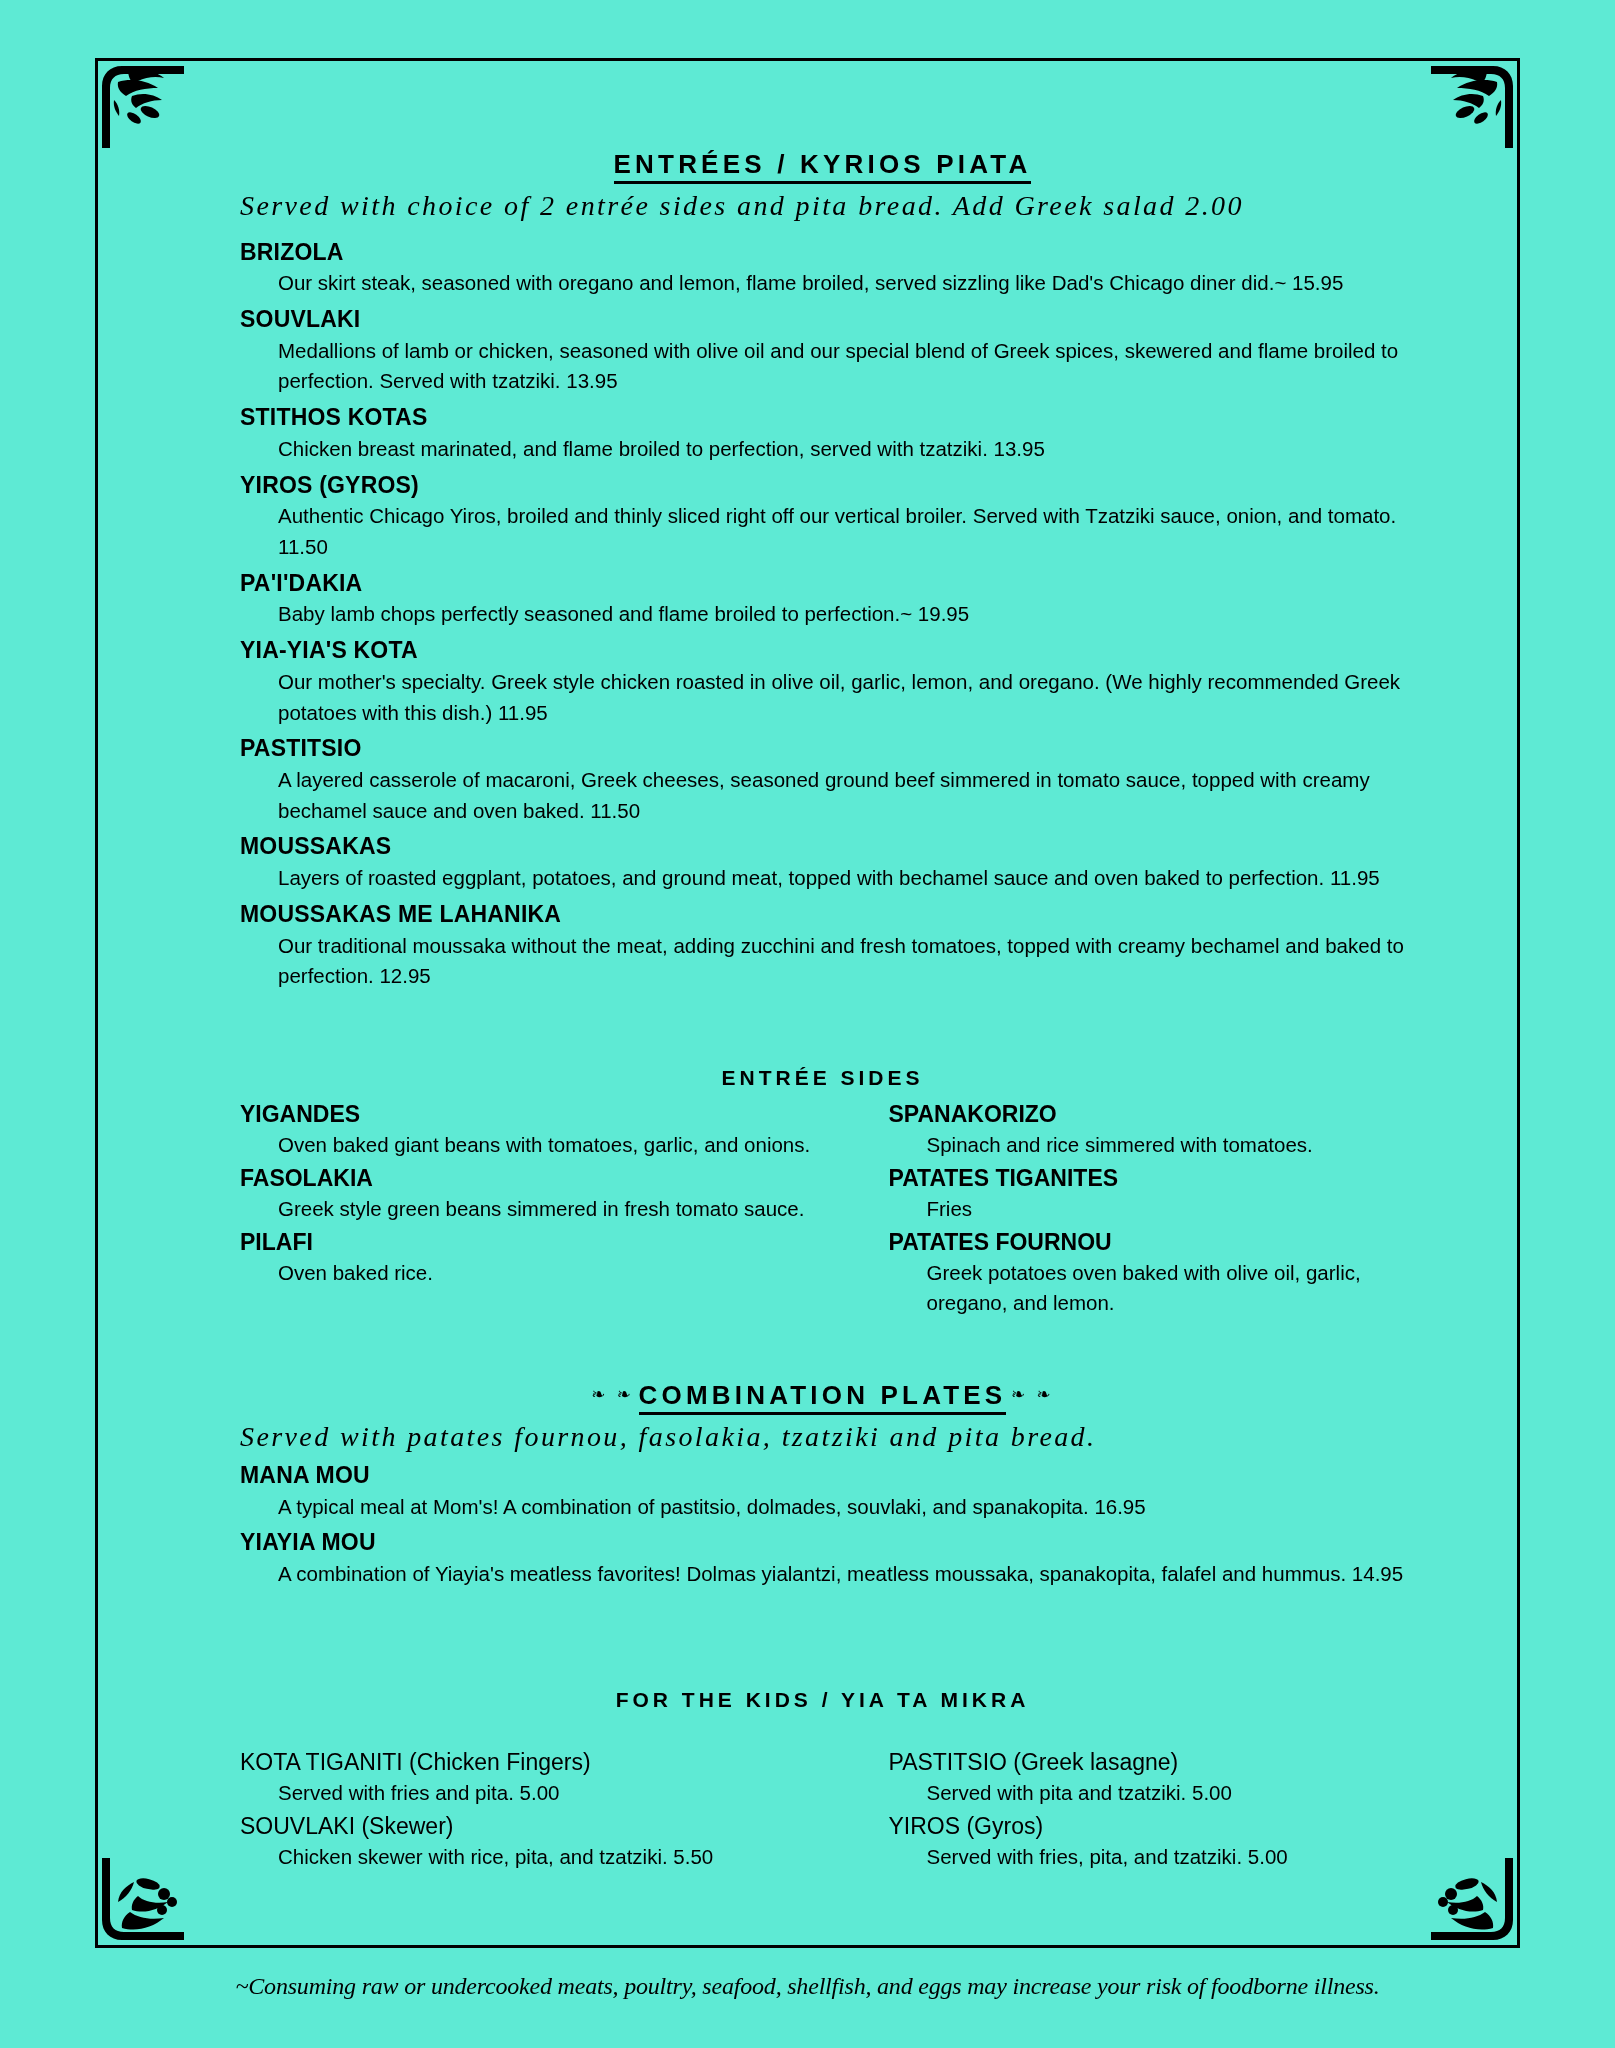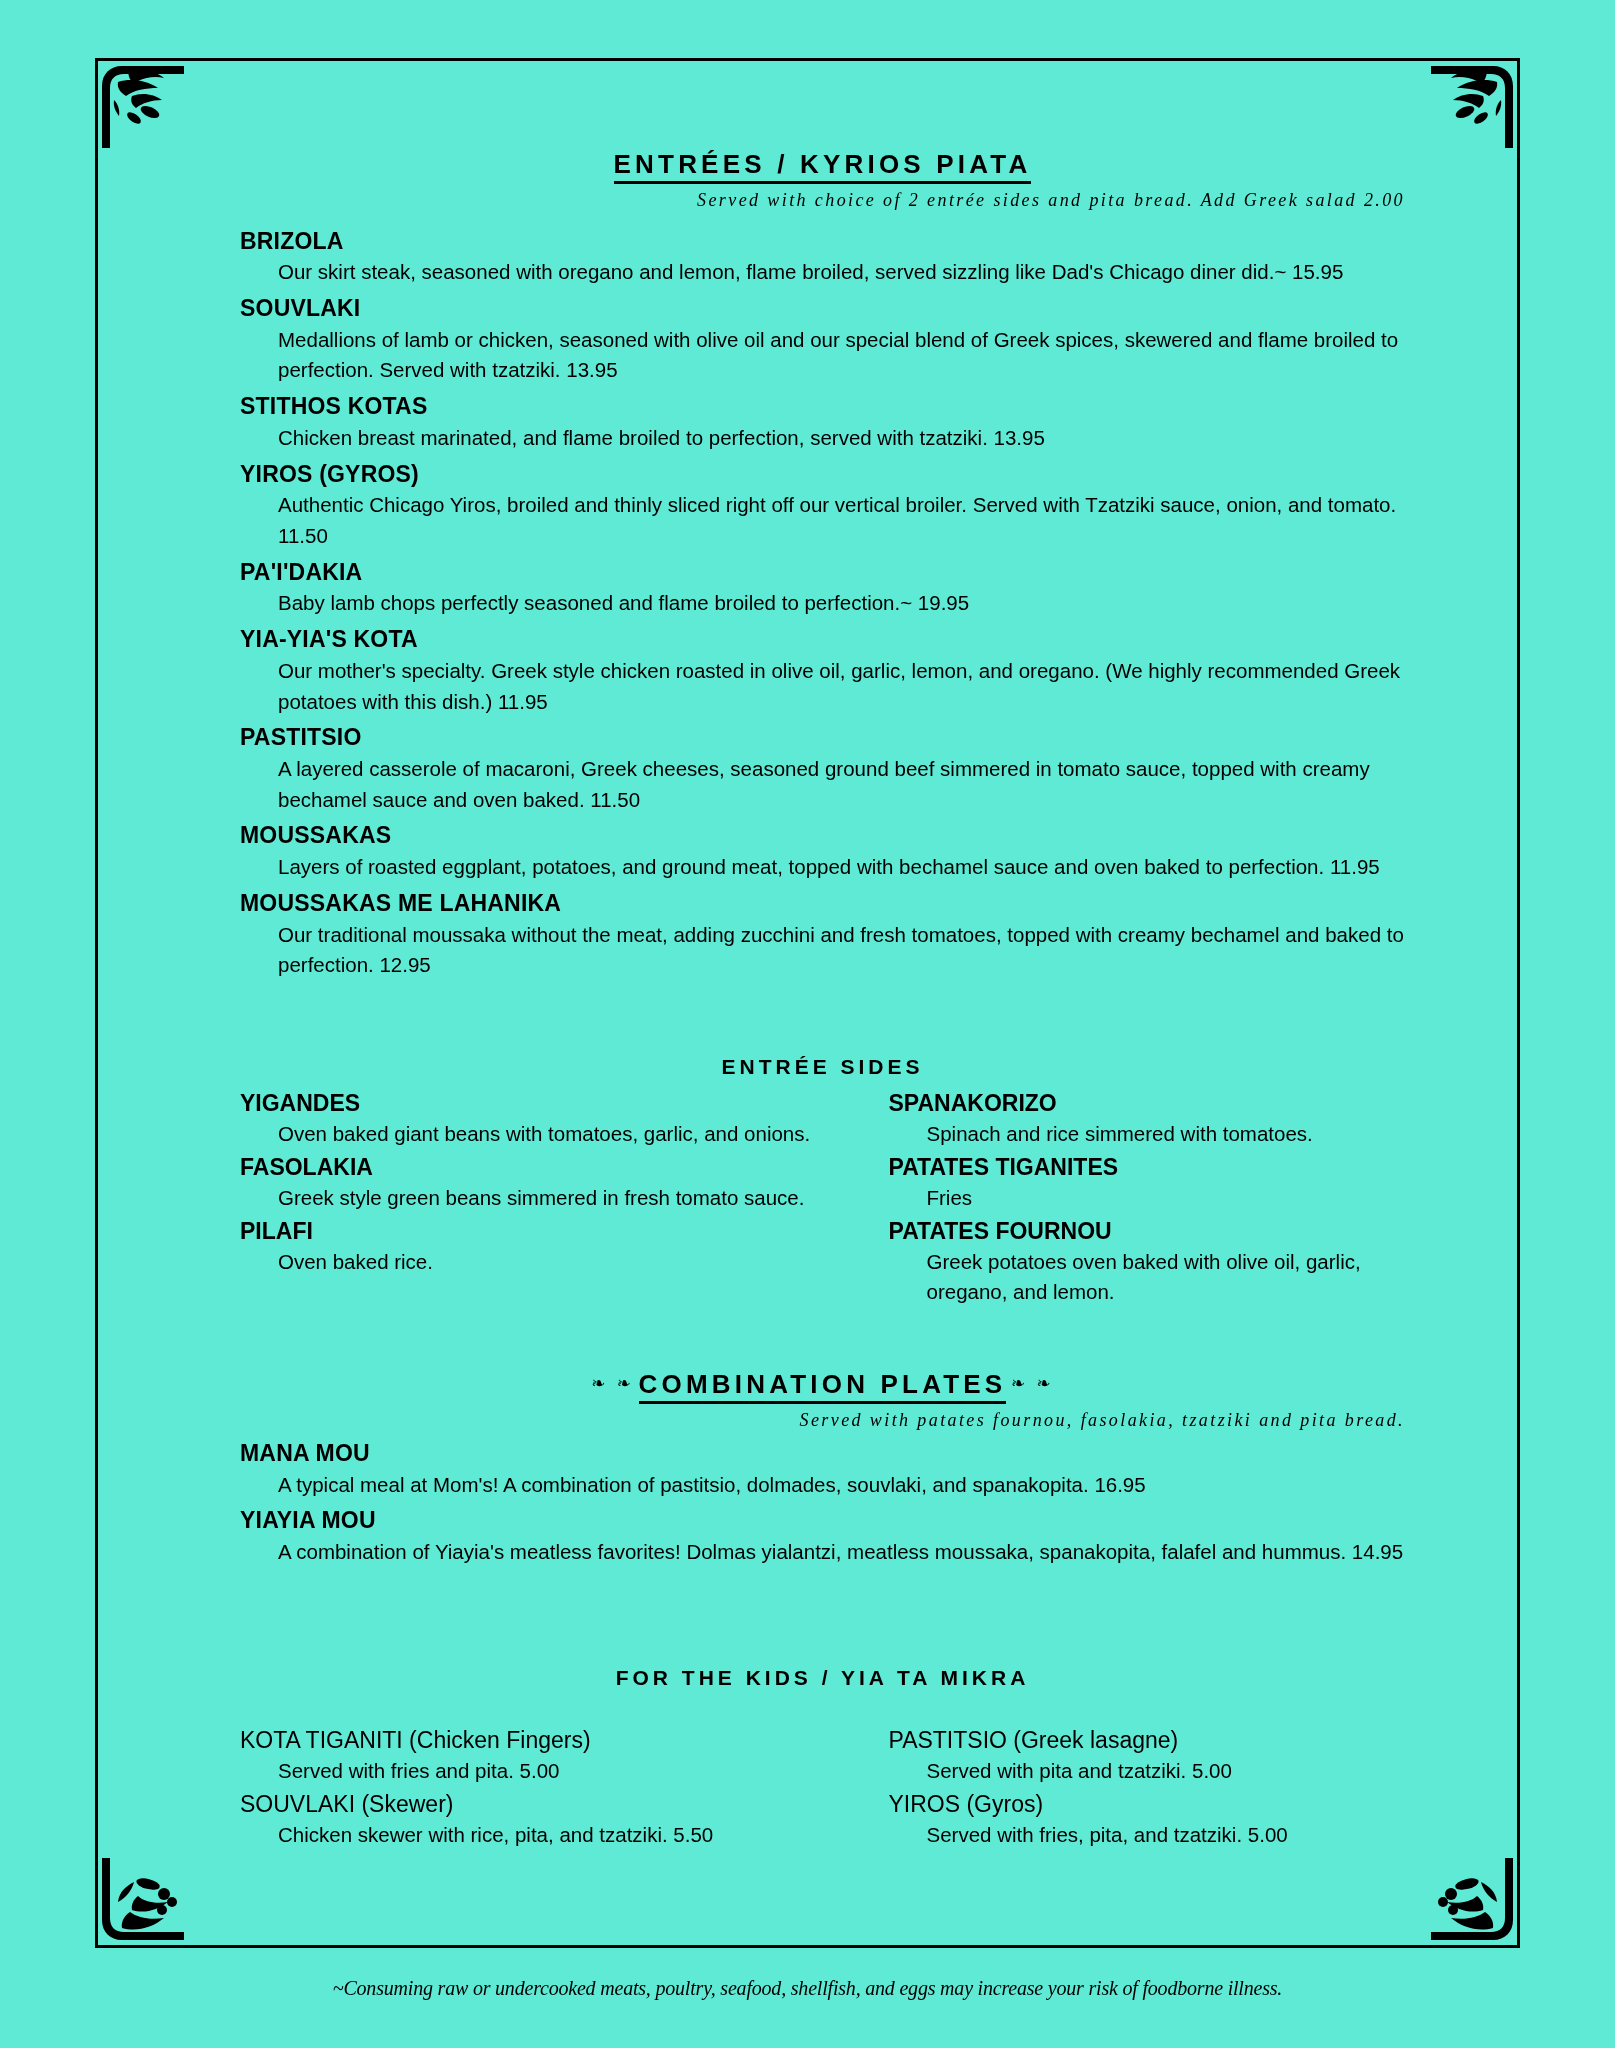--- a/index.html
+++ b/index.html
@@ -69,24 +69,24 @@
     display: inline-block;
   }
   .sec-head-plain {
     text-align: center;
     font-weight: bold;
     font-size: 21px;
     letter-spacing: 4px;
     margin: 8px;
   }
   .sec-sub {
-    text-align: right;
+    text-align: left;
     font-family: "Liberation Serif", serif;
     font-style: italic;
-    font-size: 18px;
+    font-size: 28px;
     letter-spacing: 2.4px;
     margin: 6px 0 0 0;
   }
 
   
   .items { margin-top: 14px; }
   .item { margin-bottom: 0px; }
   .item-name {
     font-weight: bold;
     font-size: 23px;
@@ -148,21 +148,21 @@
 
   
   .footer-note {
     position: absolute;
     left: 0;
     right: 0;
     bottom: 48px;
     text-align: center;
     font-family: "Liberation Serif", serif;
     font-style: italic;
-    font-size: 20px;
+    font-size: 24px;
     letter-spacing: -0.2px;
   }
 </style>
 </head>
 <body>
 
 <div class="page">
 
   <div class="frame"></div>
 

